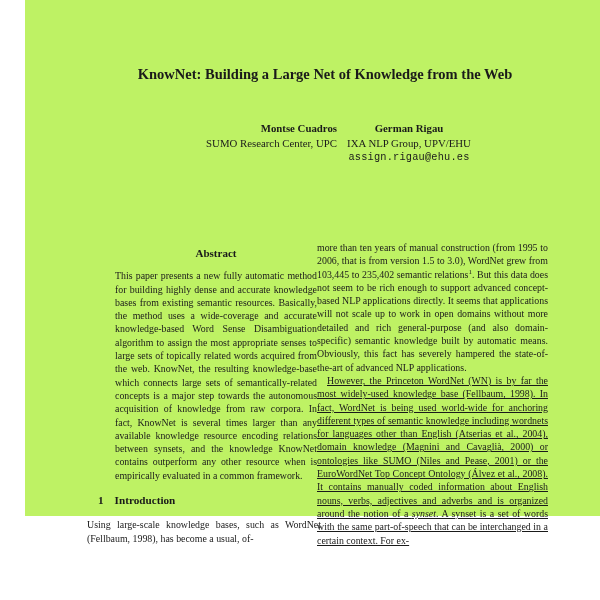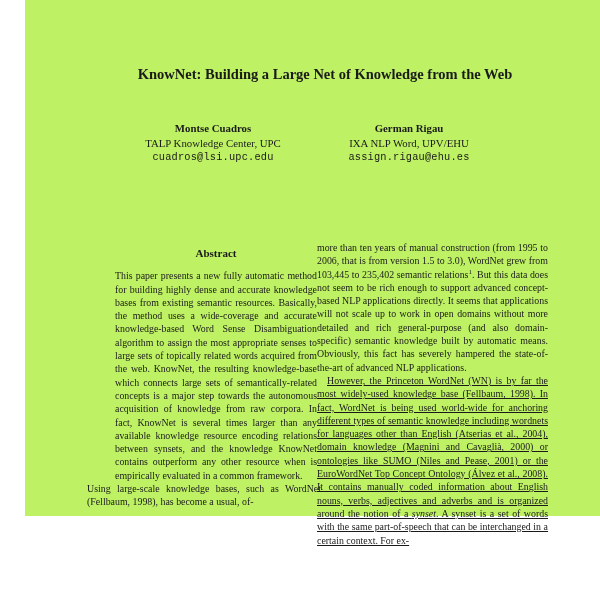--- a/index.html
+++ b/index.html
@@ -15,21 +15,21 @@
   .title {
     position: absolute; top: 66px; left: 0; width: 600px;
     margin: 0; text-align: center;
     font-size: 14.5px; font-weight: bold; line-height: 17px;
   }
 
   .author {
     position: absolute; top: 121px; width: 200px;
     text-align: center; font-size: 10.8px; line-height: 14.6px;
   }
-  .author-1 { left: 88px; }
+  .author-1 { left: 112px; text-align: right; }
   .author-2 { left: 284px; }
   .author-name { font-weight: bold; }
   .author-email {
     font-family: "Liberation Mono", monospace;
     font-size: 10.3px; letter-spacing: 0.2px;
   }
 
   .col {
     position: absolute; top: 241px;
     font-size: 9.9px; line-height: 13.3px;
@@ -56,34 +56,36 @@
 </style>
 </head>
 <body>
 
 <div class="page">
 
   <h1 class="title">KnowNet: Building a Large Net of Knowledge from the Web</h1>
 
   <div class="author author-1">
     <div class="author-name">Montse Cuadros</div>
-    <div class="author-affiliation">TALP Knowledge Center, UPC</div>
-    <div class="author-email">cuadros@lsi.upc.edu</div>
+    <div class="author-affiliation">SUMO Research Center, UPC</div>
   </div>
 
   <div class="author author-2">
     <div class="author-name">German Rigau</div>
-    <div class="author-affiliation">IXA NLP Word, UPV/EHU</div>
+    <div class="author-affiliation">IXA NLP Group, UPV/EHU</div>
     <div class="author-email">assign.rigau@ehu.es</div>
   </div>
 
   <div class="col col-left">
     <div class="abstract-heading">Abstract</div>
     <p class="abstract-body">This paper presents a new fully automatic method for building highly dense and accurate knowledge bases from existing semantic resources. Basically, the method uses a wide-coverage and accurate knowledge-based Word Sense Disambiguation algorithm to assign the most appropriate senses to large sets of topically related words acquired from the web. KnowNet, the resulting knowledge-base which connects large sets of semantically-related concepts is a major step towards the autonomous acquisition of knowledge from raw corpora. In fact, KnowNet is several times larger than any available knowledge resource encoding relations between synsets, and the knowledge KnowNet contains outperform any other resource when is empirically evaluated in a common framework.</p>
 
+    <div class="section-heading">
+      <span class="sec-num">1</span><span class="sec-title">Introduction</span>
+    </div>
 
     <p class="body-par">Using large-scale knowledge bases, such as WordNet (Fellbaum, 1998), has become a usual, of-</p>
   </div>
 
   <div class="col col-right">
     <p class="body-par"><span>more than ten years of manual construction (from 1995 to 2006, that is from version 1.5 to 3.0), WordNet grew from 103,445 to 235,402 semantic relations</span><sup>1</sup><span>. But this data does not seem to be rich enough to support advanced concept-based NLP applications directly. It seems that applications will not scale up to work in open domains without more detailed and rich general-purpose (and also domain-specific) semantic knowledge built by automatic means. Obviously, this fact has severely hampered the state-of-the-art of advanced NLP applications.</span></p>
 
     <p class="body-par indent"><span>However, the Princeton WordNet (WN) is by far the most widely-used knowledge base (Fellbaum, 1998). In fact, WordNet is being used world-wide for anchoring different types of semantic knowledge including wordnets for languages other than English (Atserias et al., 2004), domain knowledge (Magnini and Cavaglià, 2000) or ontologies like SUMO (Niles and Pease, 2001) or the EuroWordNet Top Concept Ontology (Álvez et al., 2008). It contains manually coded information about English nouns, verbs, adjectives and adverbs and is organized around the notion of a </span><i>synset</i><span>. A synset is a set of words with the same part-of-speech that can be interchanged in a certain context. For ex-</span></p>
   </div>
 

